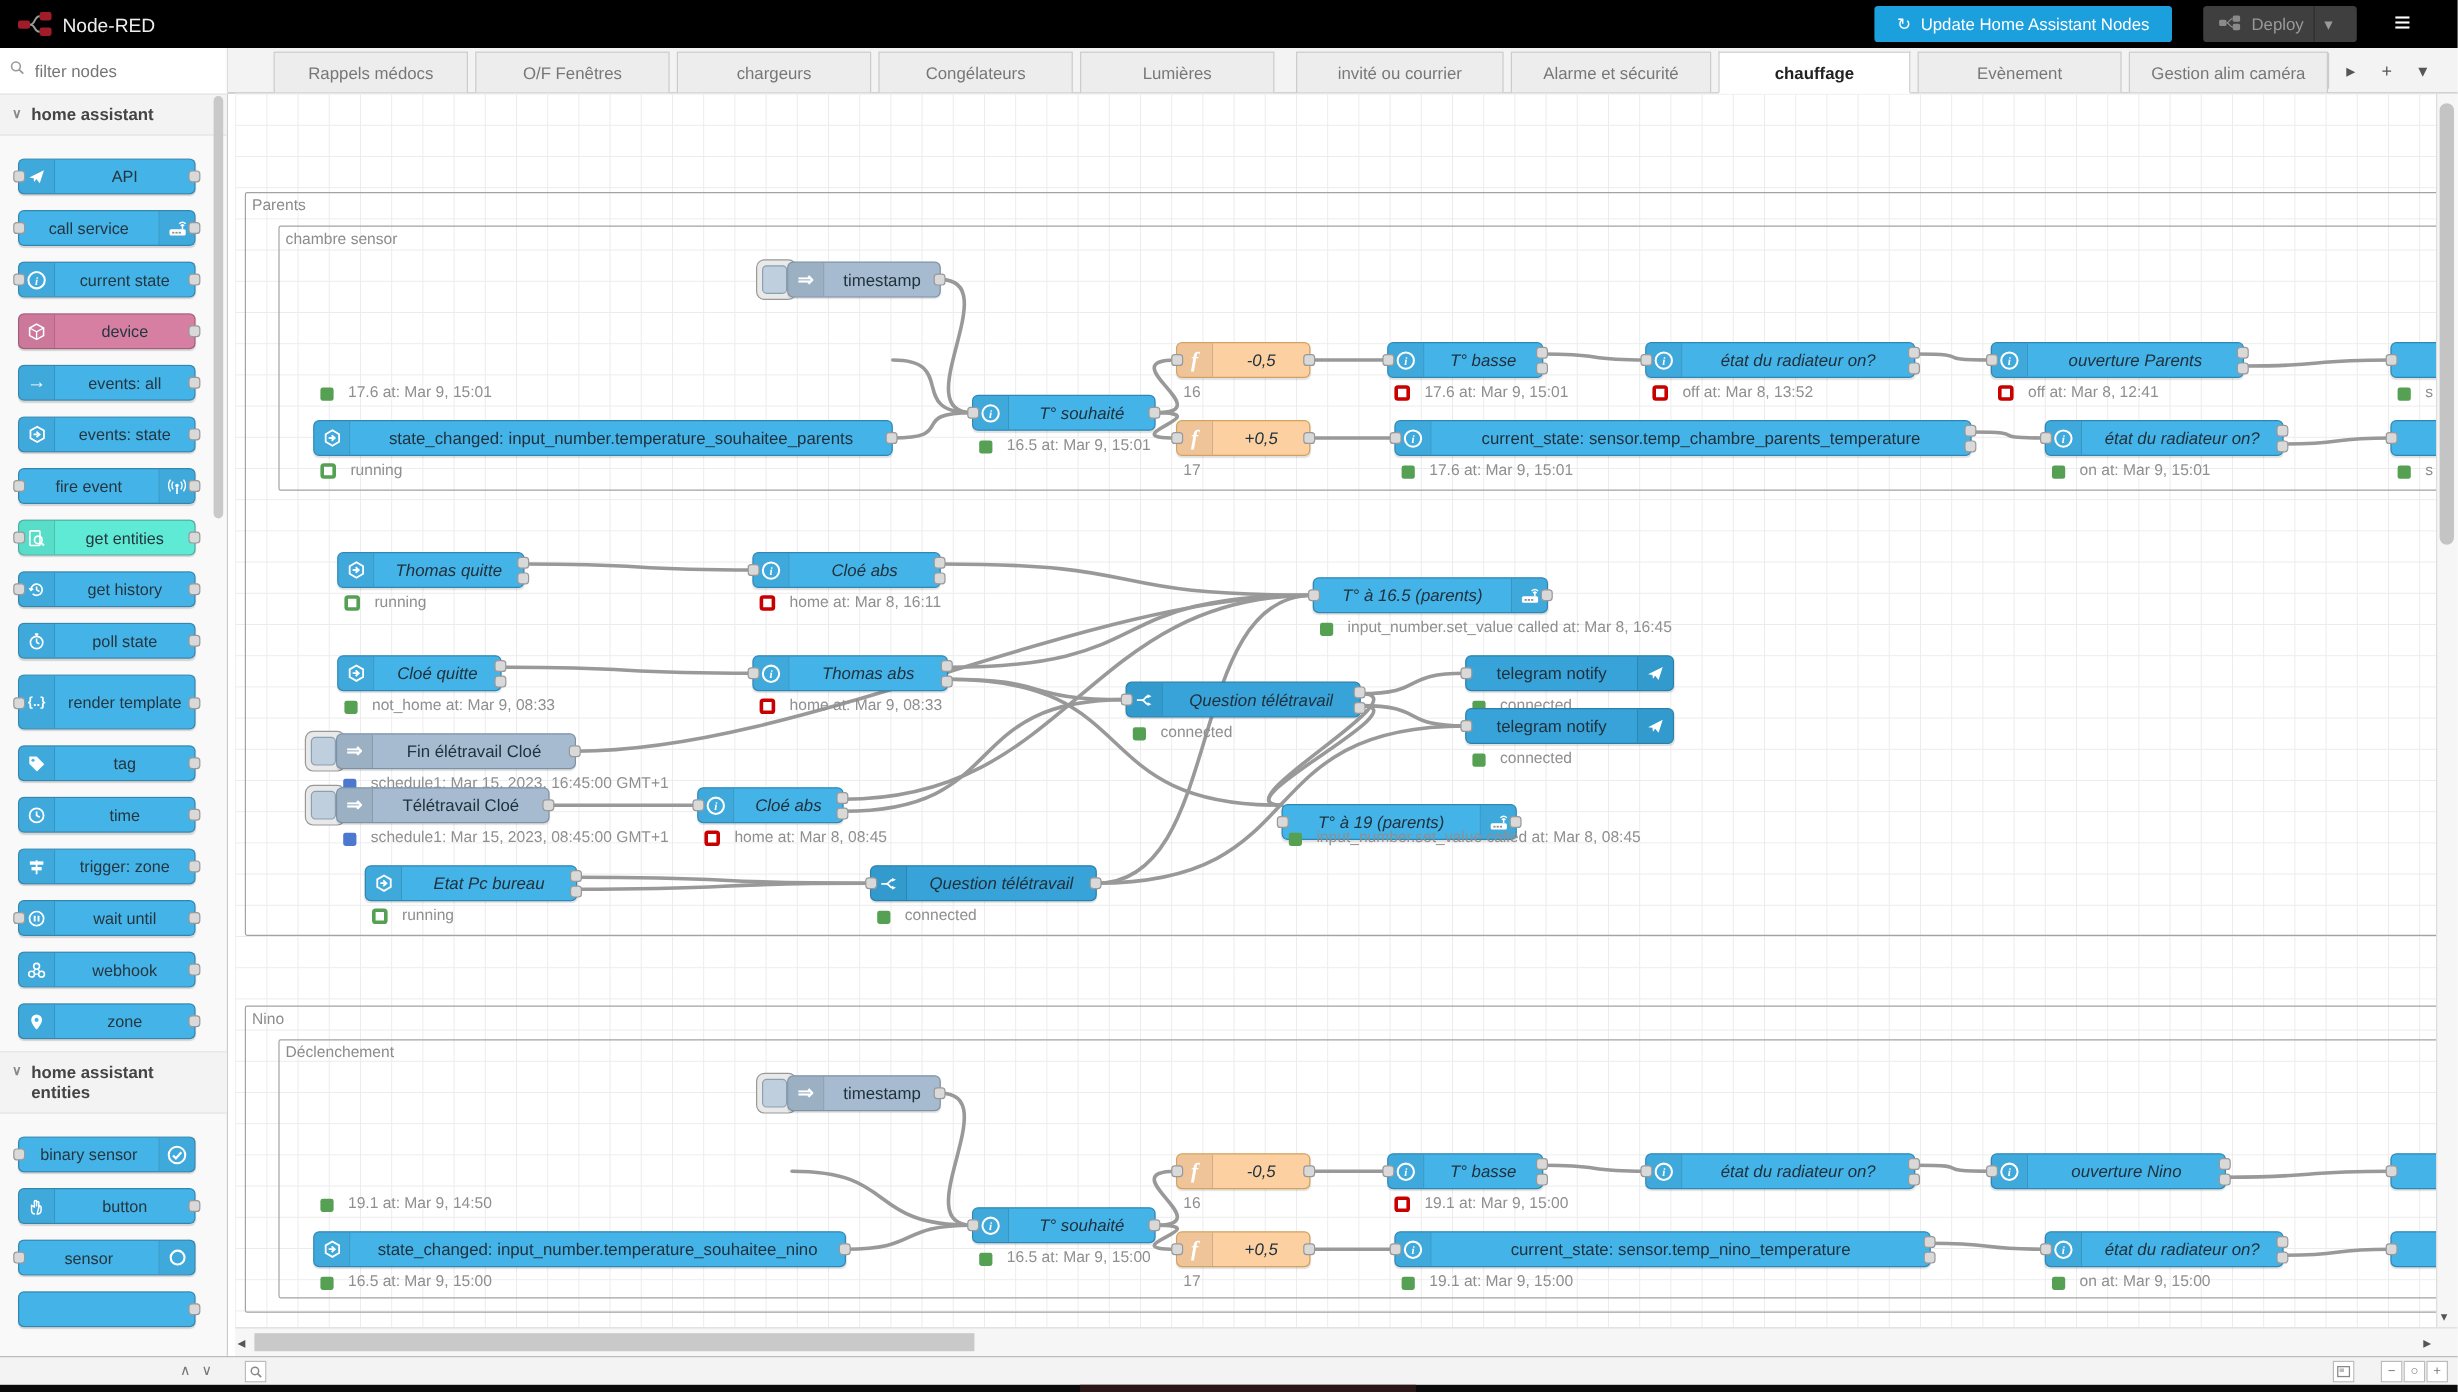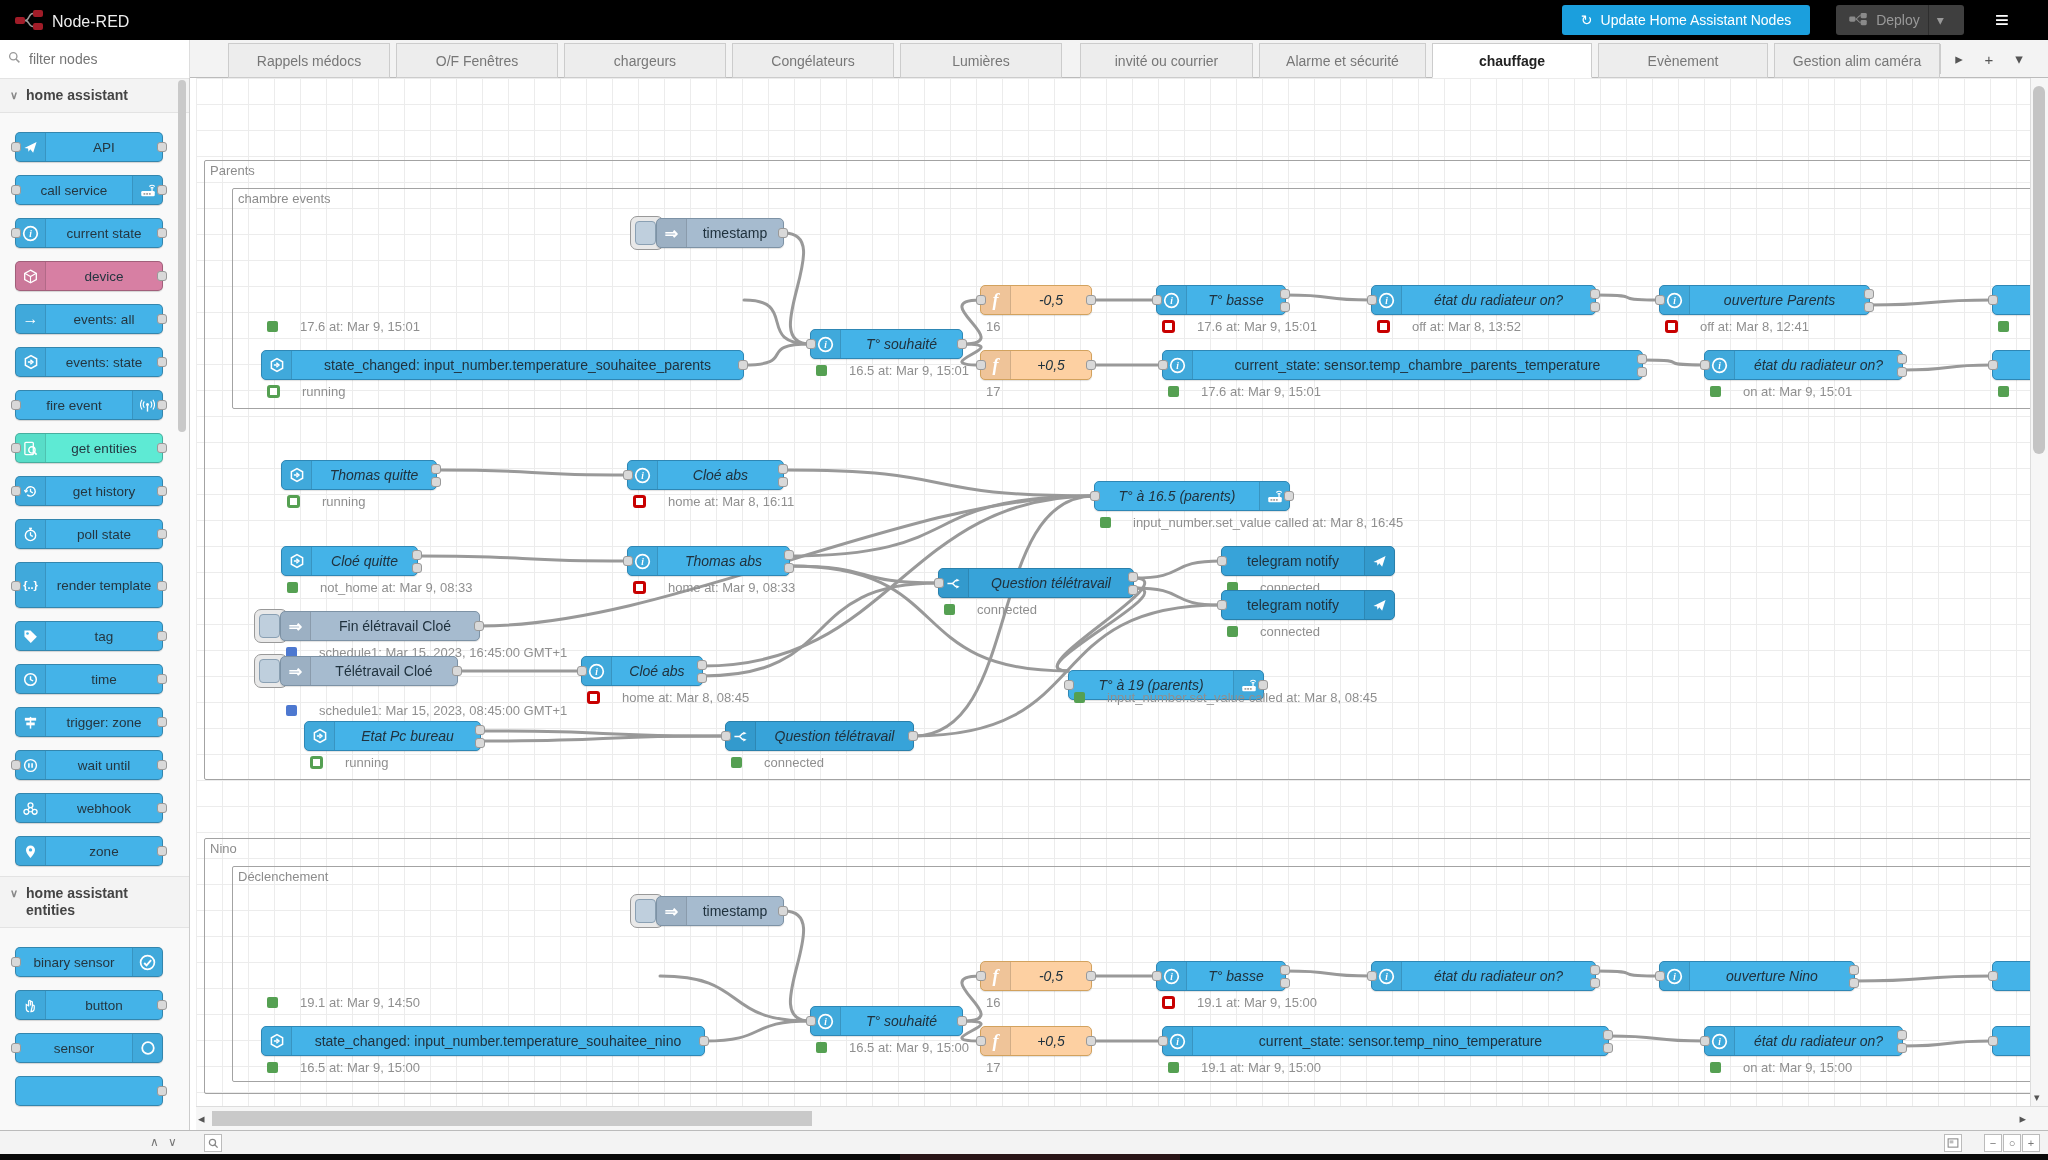--- a/index.html
+++ b/index.html
@@ -54,21 +54,21 @@
     background-size:26px 26px;}
   .group{position:absolute;border:1px solid #a3a3a3;border-radius:2px;}
   .group-label{position:absolute;left:5px;top:2px;font-size:13px;color:#8c8c8c;white-space:nowrap;}
   #wires{position:absolute;left:0;top:0;z-index:2;}
   .node{position:absolute;height:30px;border-radius:5px;border:1px solid;display:flex;align-items:center;
     font-size:14px;color:#20323e;z-index:3;box-shadow:0 1px 1px rgba(0,0,0,0.12);cursor:pointer;}
   .inject-plate{position:absolute;width:34px;height:34px;background:#e9e9e9;border:1px solid #999;
     border-radius:7px;z-index:2;}
   .inject-button{position:absolute;width:21px;height:24px;background:#bfcfdd;border:1px solid #8aa0b3;
     border-radius:4px;z-index:3;cursor:pointer;}
-  .status{position:absolute;display:flex;align-items:center;gap:22px;font-size:13px;color:#8f8f8f;
+  .status{position:absolute;display:flex;align-items:flex-end;gap:12px;font-size:13px;color:#8f8f8f;
     z-index:3;white-space:nowrap;}
   .sicon{flex:0 0 auto;}
   .sicon.dot{width:11px;height:11px;border-radius:2px;}
   .sicon.ring{width:13px;height:13px;border-radius:3px;border-style:solid;border-width:3px;background:#fff;}
   
   #pal-scroll{position:absolute;right:3px;top:2px;width:8px;height:352px;background:#c9c9c9;border-radius:4px;}
   #vscroll{position:absolute;left:2030px;top:78px;width:18px;height:1028px;background:#f6f6f6;border-left:1px solid #ddd;}
   #vscroll-thumb{position:absolute;left:2px;top:8px;width:12px;height:368px;background:#c4c4c4;border-radius:6px;}
   #vscroll-down{position:absolute;left:3px;bottom:2px;color:#555;font-size:11px;cursor:pointer;}
   #hscroll{position:absolute;left:196px;top:1106px;width:1852px;height:24px;background:#f6f6f6;border-top:1px solid #ddd;}
@@ -401,21 +401,21 @@
       </div>
     </div>
   <div id="pal-scroll"></div>
 </div>
 
 <div id="canvas">
     <div class="group" style="left: 8px; top: 82px; width: 1900px; height: 620px;">
       <div class="group-label">Parents</div>
     </div>
     <div class="group" style="left: 36px; top: 110px; width: 1880px; height: 221px;">
-      <div class="group-label">chambre events</div>
+      <div class="group-label">chambre sensor</div>
     </div>
     <div class="group" style="left: 8px; top: 760px; width: 1900px; height: 256px;">
       <div class="group-label">Nino</div>
     </div>
     <div class="group" style="left: 36px; top: 788px; width: 1880px; height: 216px;">
       <div class="group-label">Déclenchement</div>
     </div>
     <svg id="wires" width="1834" height="1028">
       <path d="M 588 155 C 643 155 559 266 614 266" fill="none" stroke="#999" stroke-width="3" stroke-linecap="round"></path>
       <path d="M 548 222 C 603 222 559 266 614 266" fill="none" stroke="#999" stroke-width="3" stroke-linecap="round"></path>
@@ -697,21 +697,21 @@
     </div>
     <div class="inject-plate" style="left: 58px; top: 576px;"></div>
     <div class="inject-button" style="left: 63px; top: 581px;"></div>
     <div class="node" style="left: 84px; top: 578px; width: 178px; background: rgb(166, 187, 207); border-color: rgb(125, 146, 165);">
       <span class="nicon left">
         <span class="glyph" style="font-size:16px">⇒</span>
       </span>
       <span class="nlabel">Télétravail Cloé</span>
       <span class="port" style="right: -5px; top: 9px;"></span>
     </div>
-    <div class="status" style="left: 90px; top: 625px;">
+    <div class="status" style="left: 90px; top: 612px;">
       <span class="sicon dot" style="background: rgb(77, 120, 208);"></span>
       <span>schedule1: Mar 15, 2023, 08:45:00 GMT+1</span>
     </div>
     <div class="node" style="left: 385px; top: 578px; width: 122px; background: rgb(68, 179, 232); border-color: rgb(46, 135, 181);">
       <span class="nicon left">
         <svg viewBox="0 0 18 18" width="17" height="17">
           <circle cx="9" cy="9" r="7.2" fill="none" stroke="#fff" stroke-width="1.8"></circle>
           <text x="9" y="13" text-anchor="middle" font-size="10" font-style="italic" font-weight="bold" fill="#fff" font-family="Liberation Serif,serif">i</text>
         </svg>
       </span>

